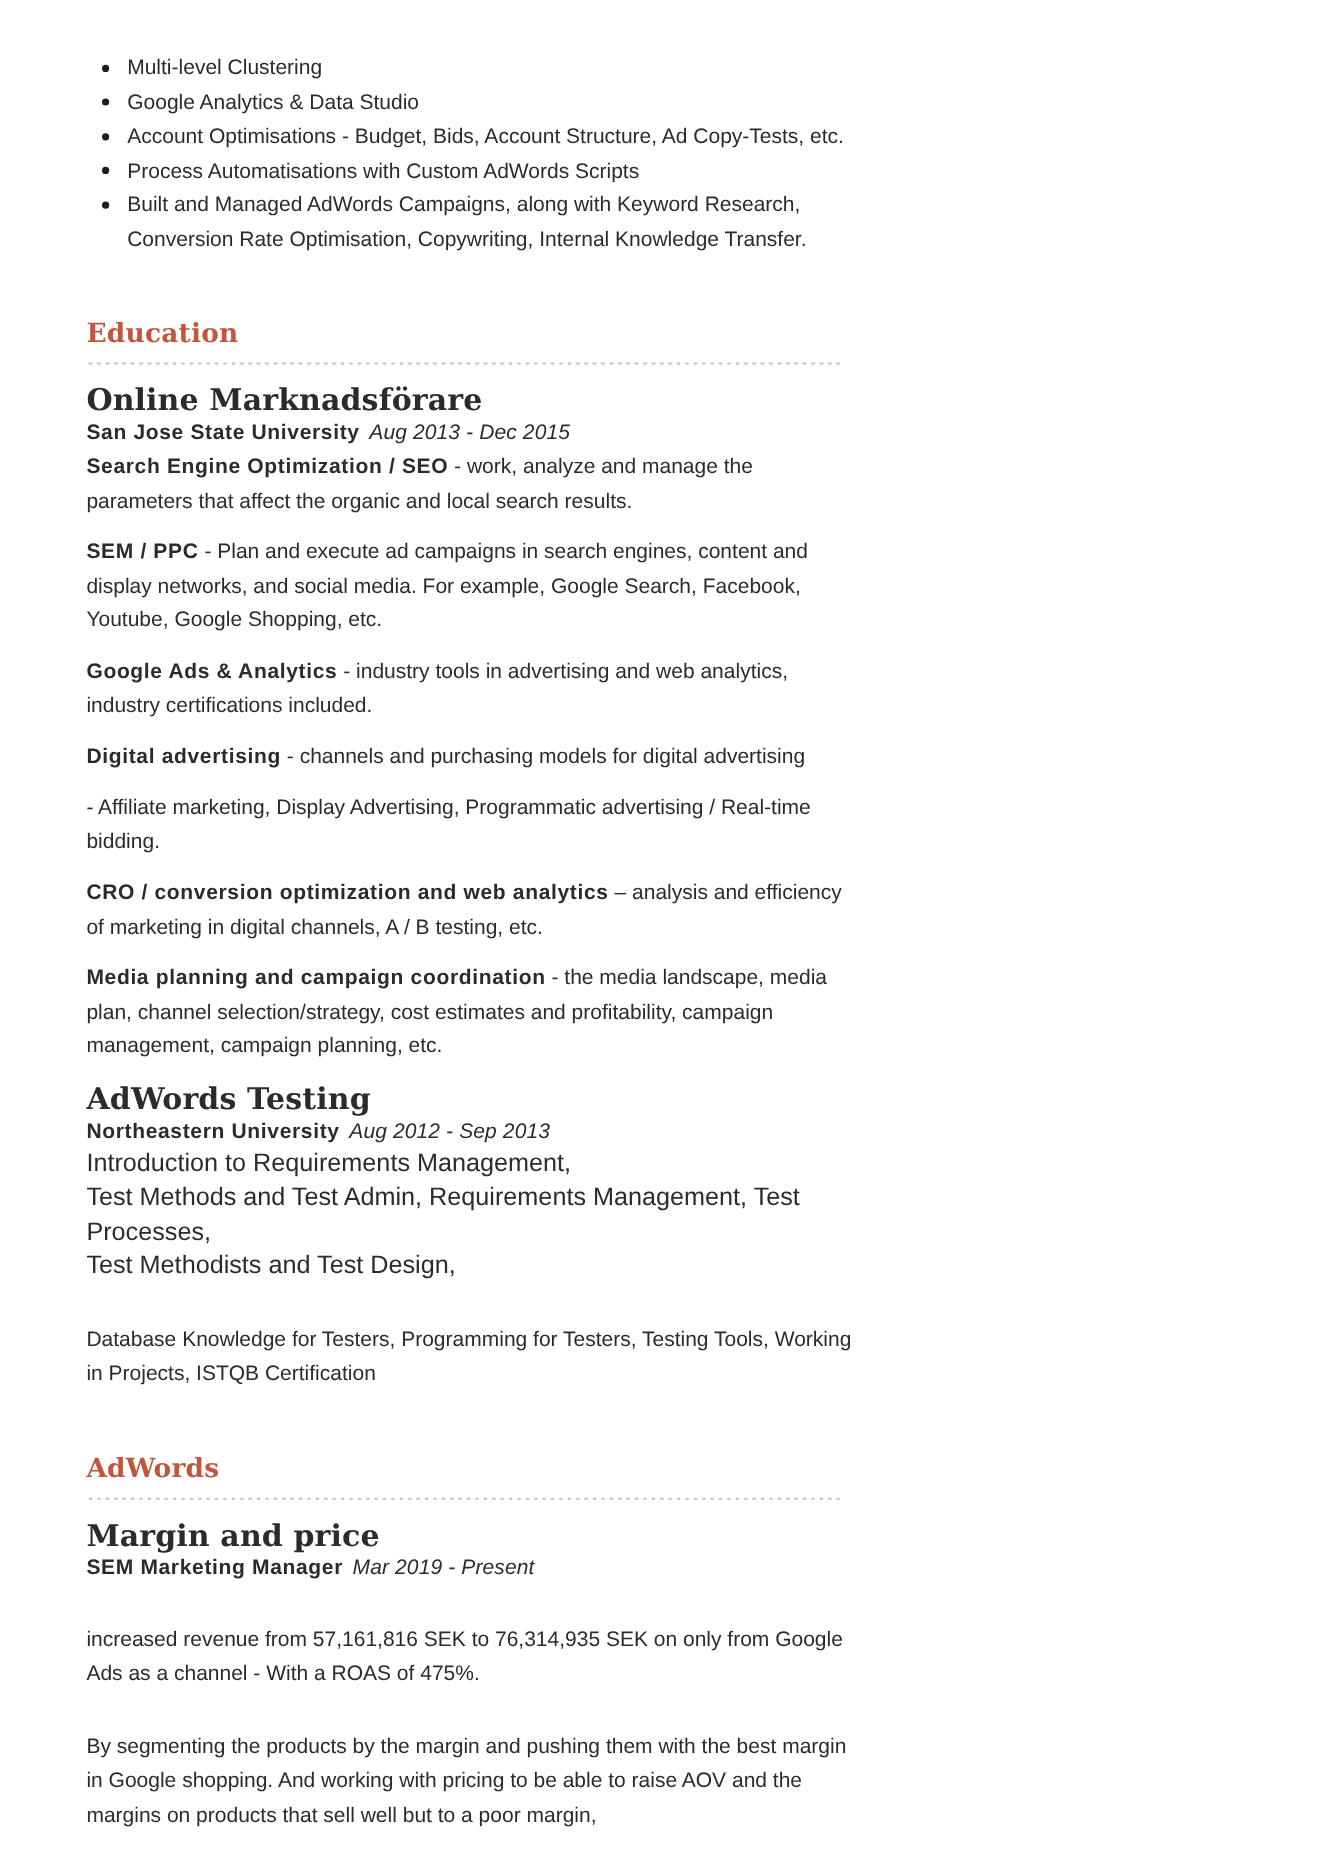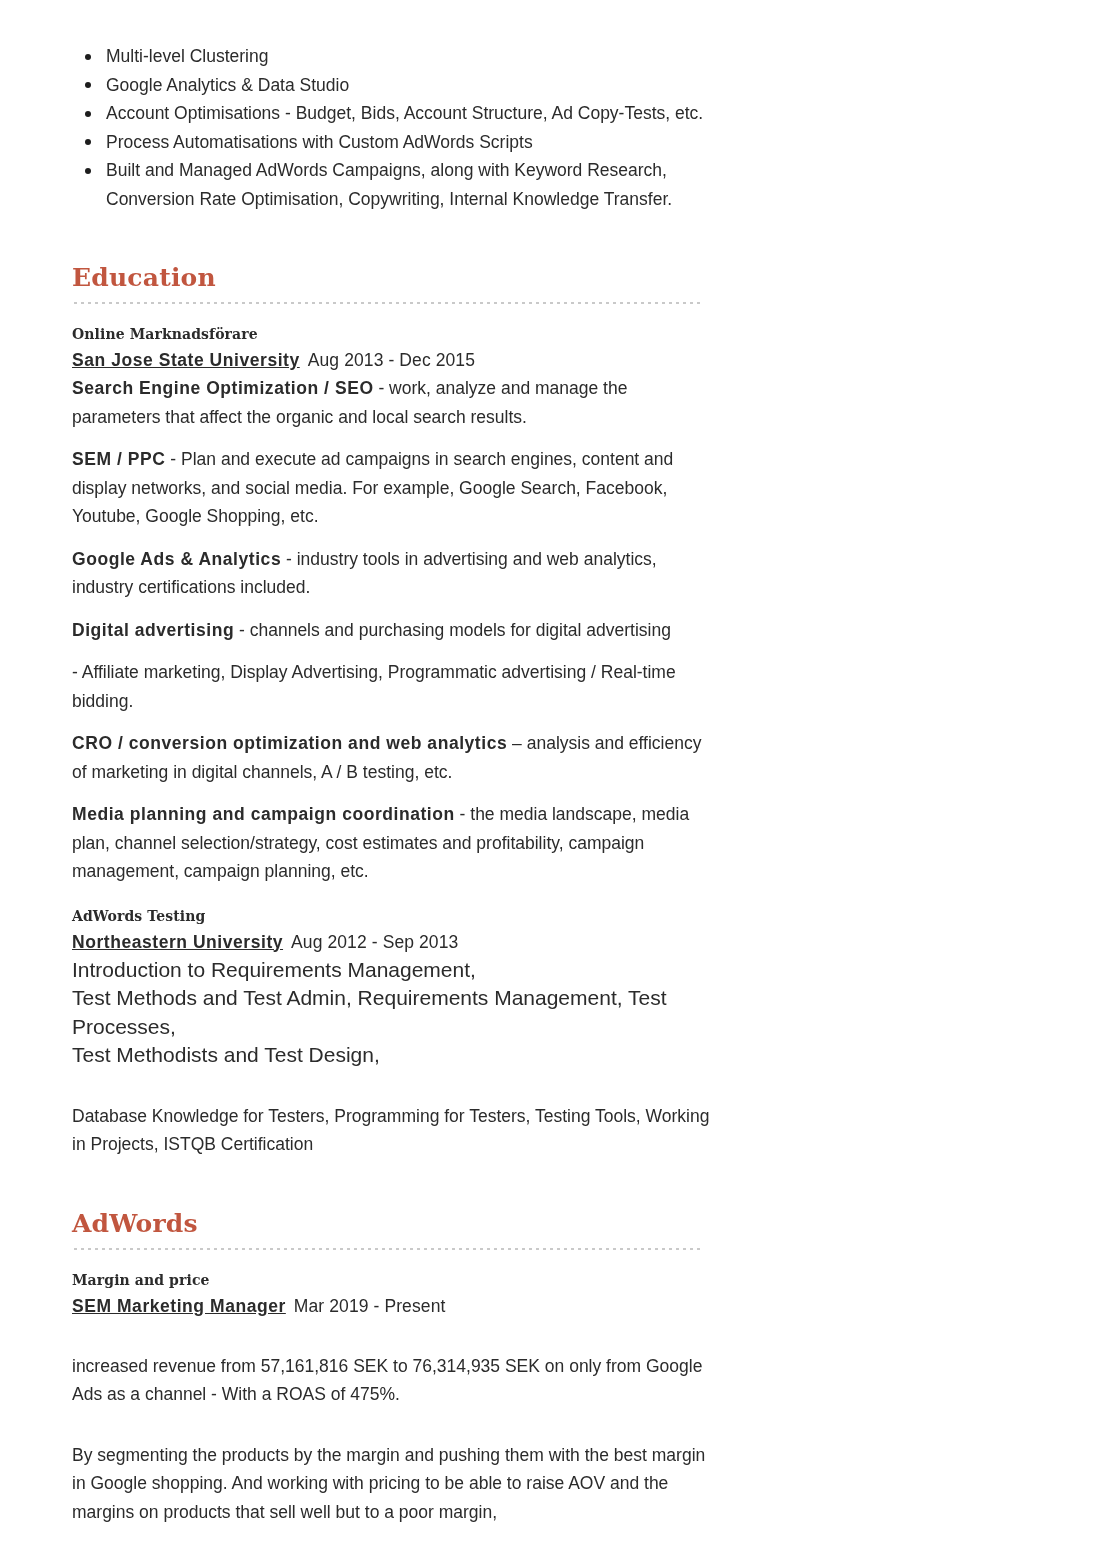--- a/index.html
+++ b/index.html
@@ -58,21 +58,21 @@
     background: #1d1d1d;
   }
 
   
   .section {
     margin-top: 46px;
   }
   .section-head {
     font-family: "DejaVu Serif", "Liberation Serif", serif;
     font-weight: 700;
-    font-size: 25px;
+    font-size: 22px;
     line-height: 38px;
     color: #c1563f;
     letter-spacing: 0.2px;
     margin: 0;
   }
   .rule {
     margin-top: 5px;
     width: 628px;
     height: 2px;
     background-image: radial-gradient(circle, #c9c9c9 45%, rgba(0,0,0,0) 46%);
@@ -81,36 +81,36 @@
     background-position: 0 0;
   }
 
   
   .entry {
     margin-top: 17px;
   }
   .entry-title {
     font-family: "DejaVu Serif", "Liberation Serif", serif;
     font-weight: 700;
-    font-size: 14px;
+    font-size: 25px;
     line-height: 26px;
     color: #2b2b2b;
     letter-spacing: 0.1px;
   }
   .entry-meta {
     font-size: 17.5px;
     line-height: 27px;
     color: #2b2b2b;
   }
   .entry-meta .org {
     font-weight: 700;
     letter-spacing: 0.55px;
-    text-decoration: underline;
   }
   .entry-meta .dates {
+    font-style: italic;
     letter-spacing: 0.1px;
     margin-left: 8px;
   }
 
   p.body {
     font-size: 17.5px;
     line-height: 28.5px;
     color: #2b2b2b;
     margin: 0;
   }

